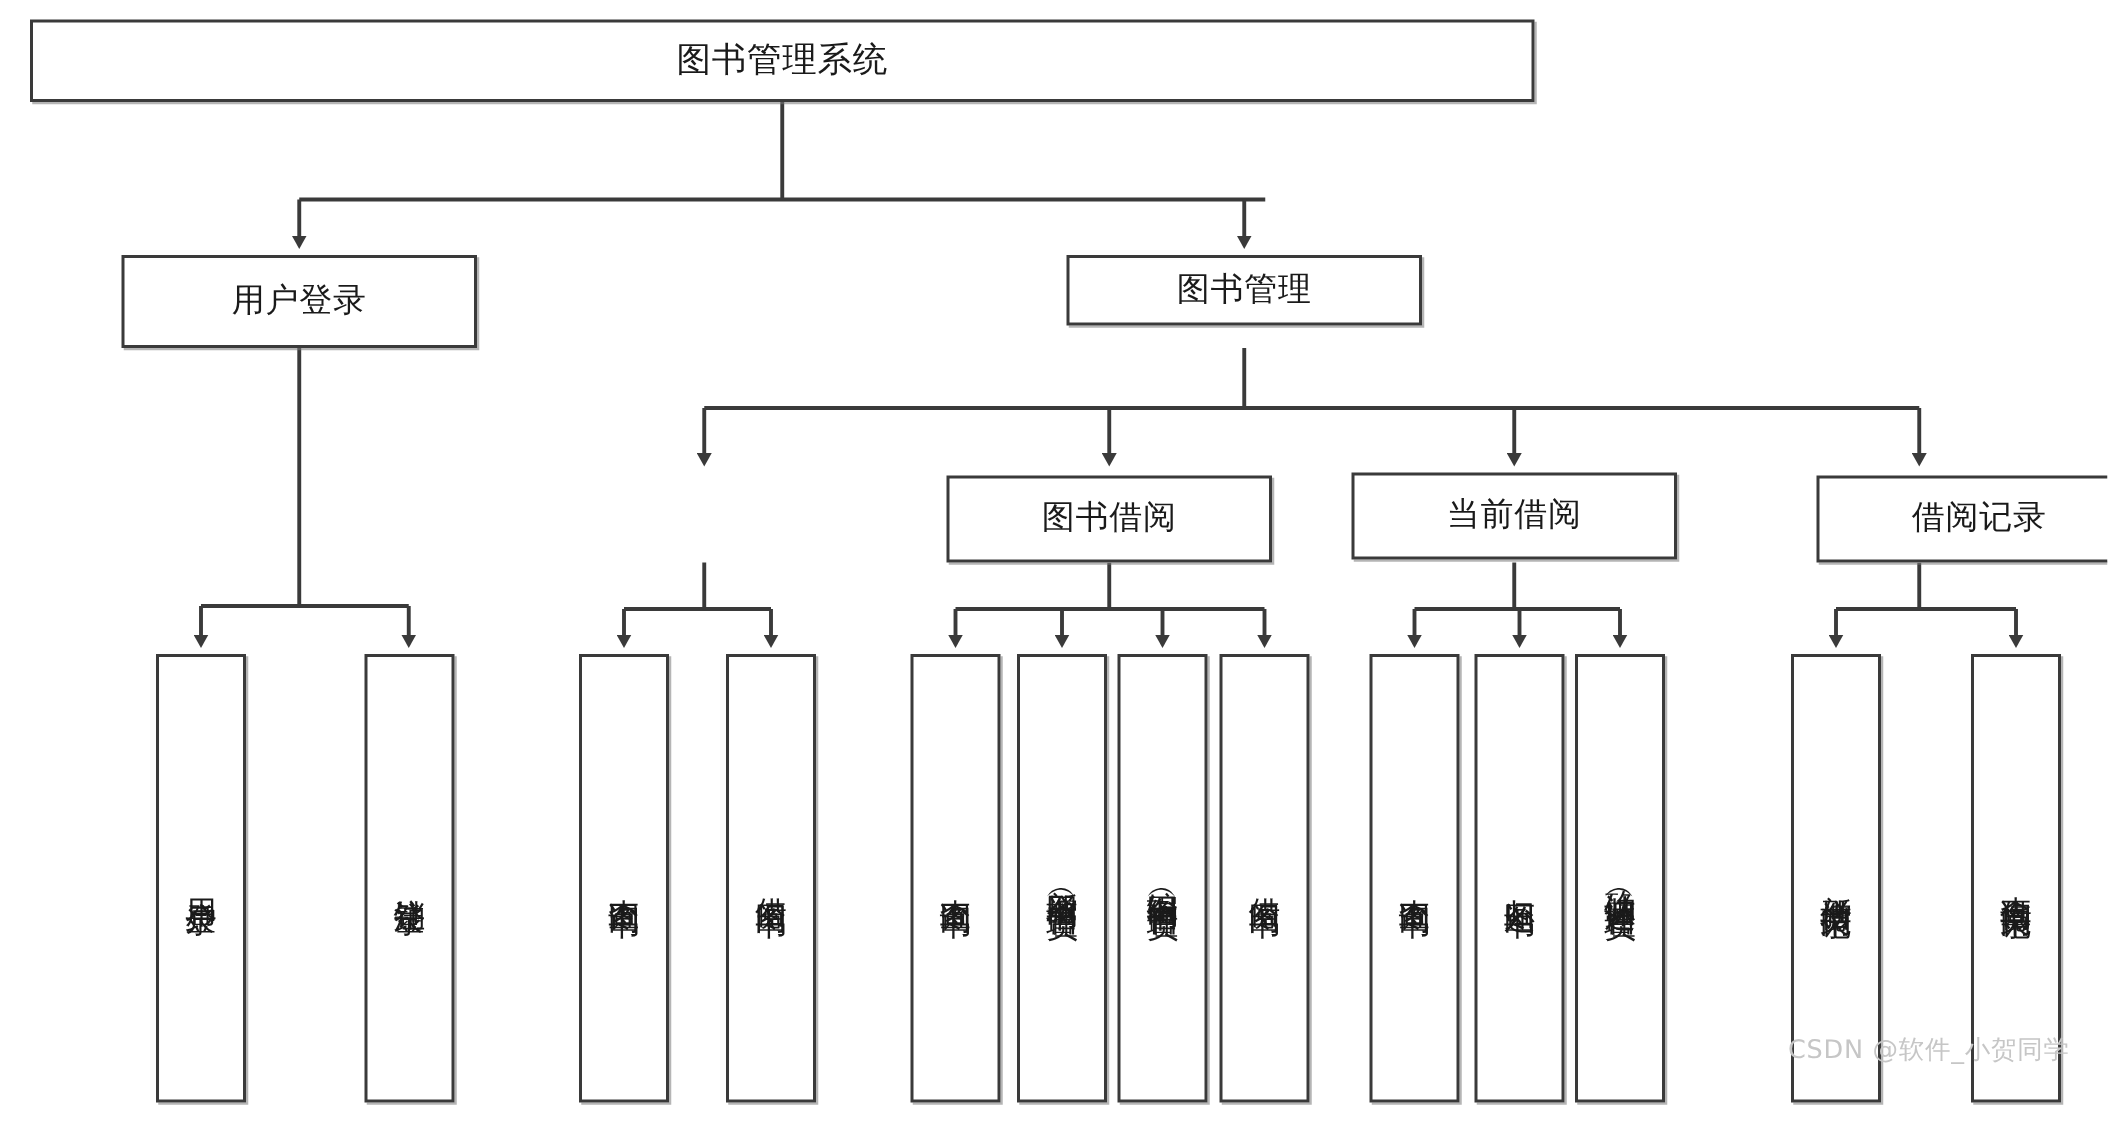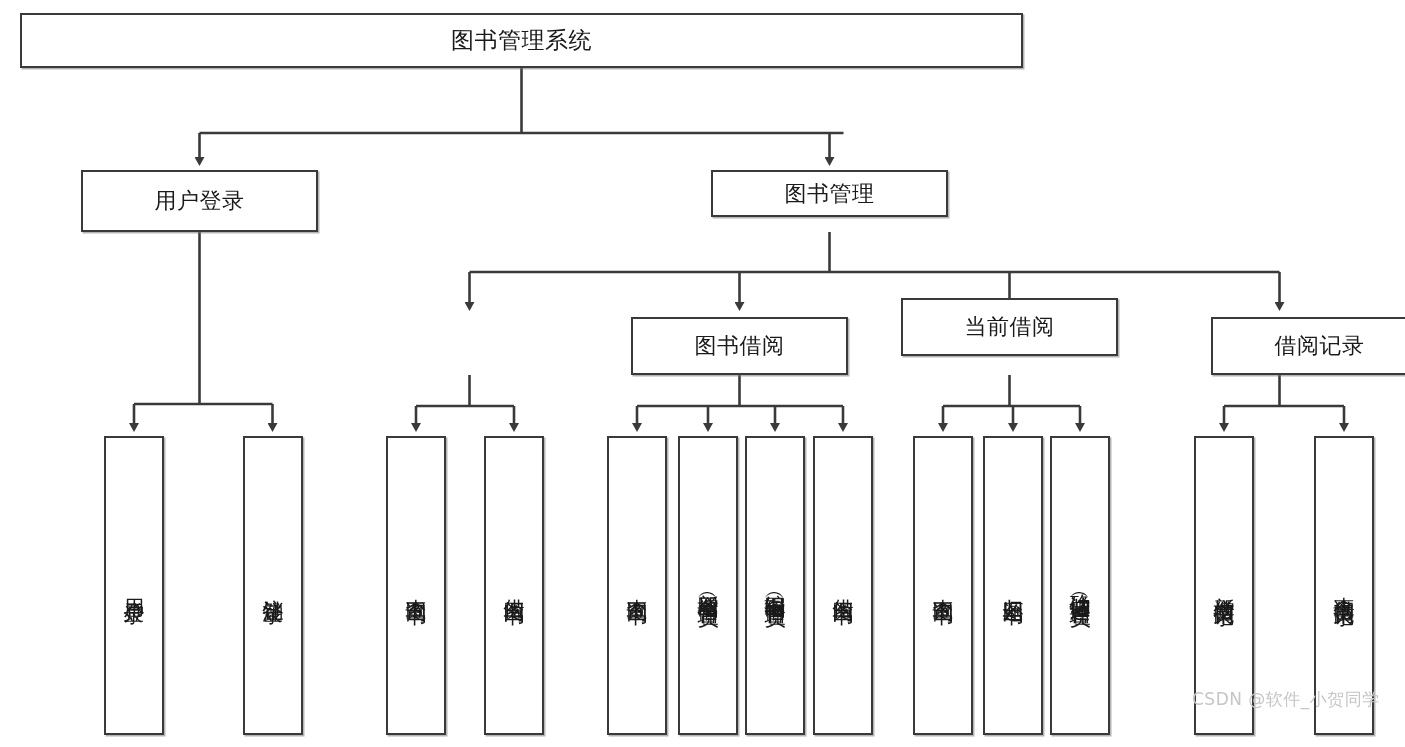--- a/index.html
+++ b/index.html
@@ -136,21 +136,21 @@
   <div class="node horiz" style="left: 81px; top: 170px; width: 237px; height: 62px;">
     <span class="label">用户登录</span>
   </div>
   <div class="node horiz" style="left: 711px; top: 170px; width: 237px; height: 47px;">
     <span class="label">图书管理</span>
   </div>
 
   <div class="node horiz" style="left: 631px; top: 317px; width: 217px; height: 58px;">
     <span class="label">图书借阅</span>
   </div>
-  <div class="node horiz" style="left: 901px; top: 298px; width: 217px; height: 58px;">
+  <div class="node horiz" style="left: 901px; top: 315px; width: 217px; height: 58px;">
     <span class="label">当前借阅</span>
   </div>
   <div class="node horiz" style="left: 1171px; top: 317px; width: 217px; height: 58px; margin-left: 40px;">
     <span class="label">借阅记录</span>
   </div>
 
   <div class="node vert" style="left: 104px; top: 436px; width: 60px; height: 299px;">
     <span class="label">用户登录</span>
   </div>
   <div class="node vert" style="left: 243px; top: 436px; width: 60px; height: 299px;">

